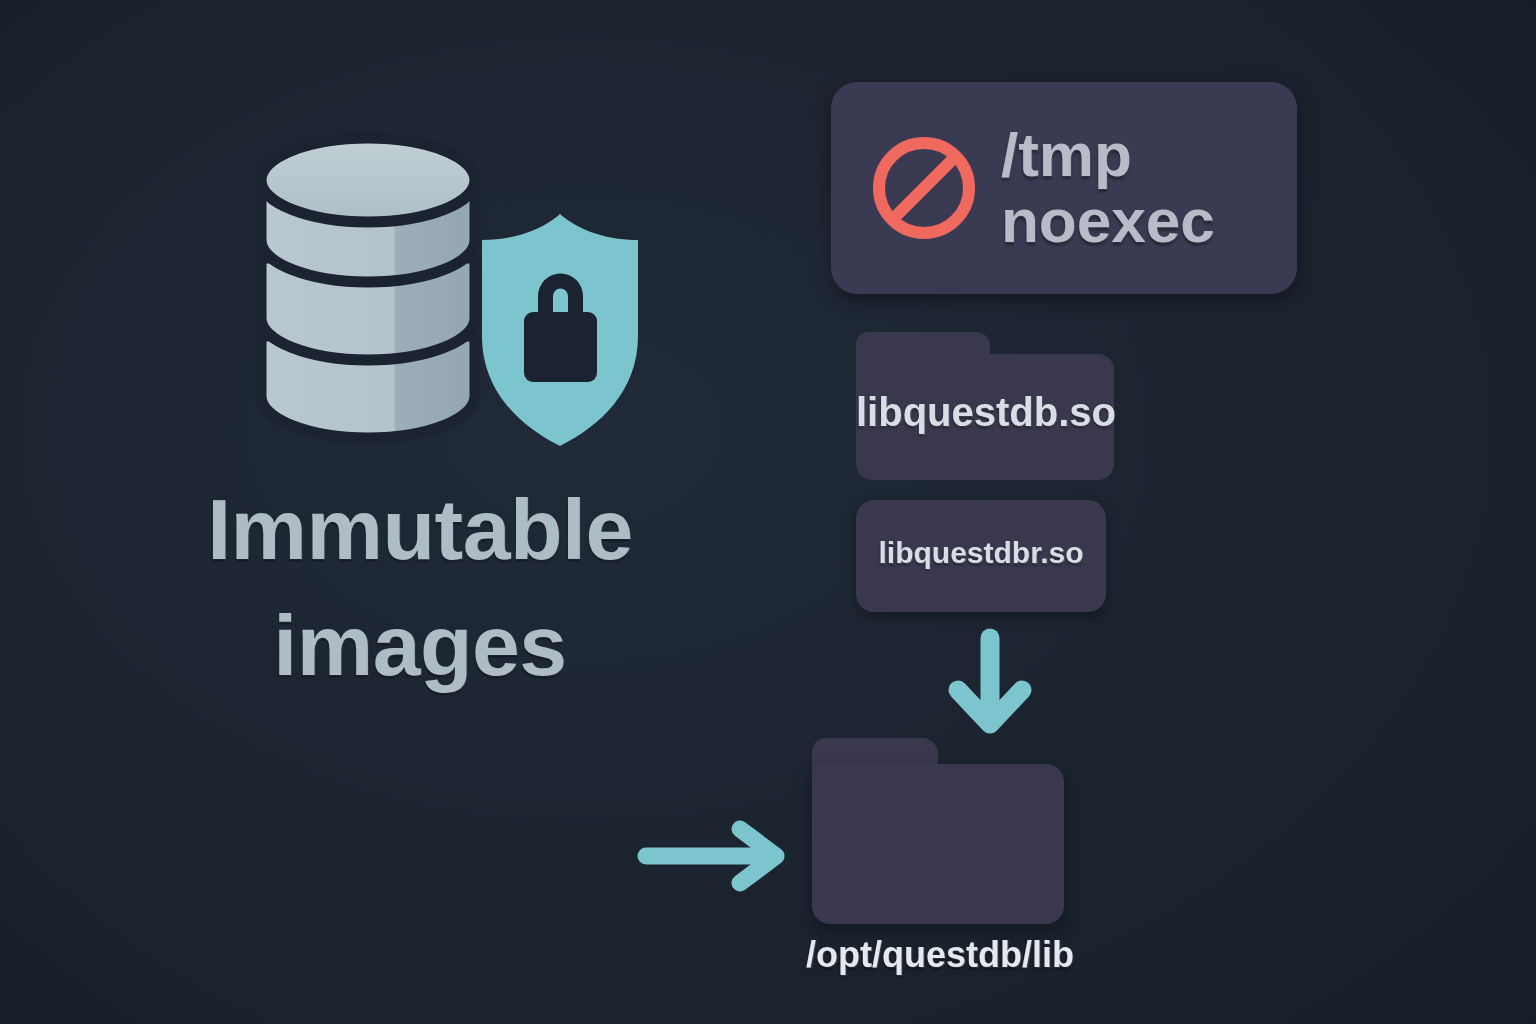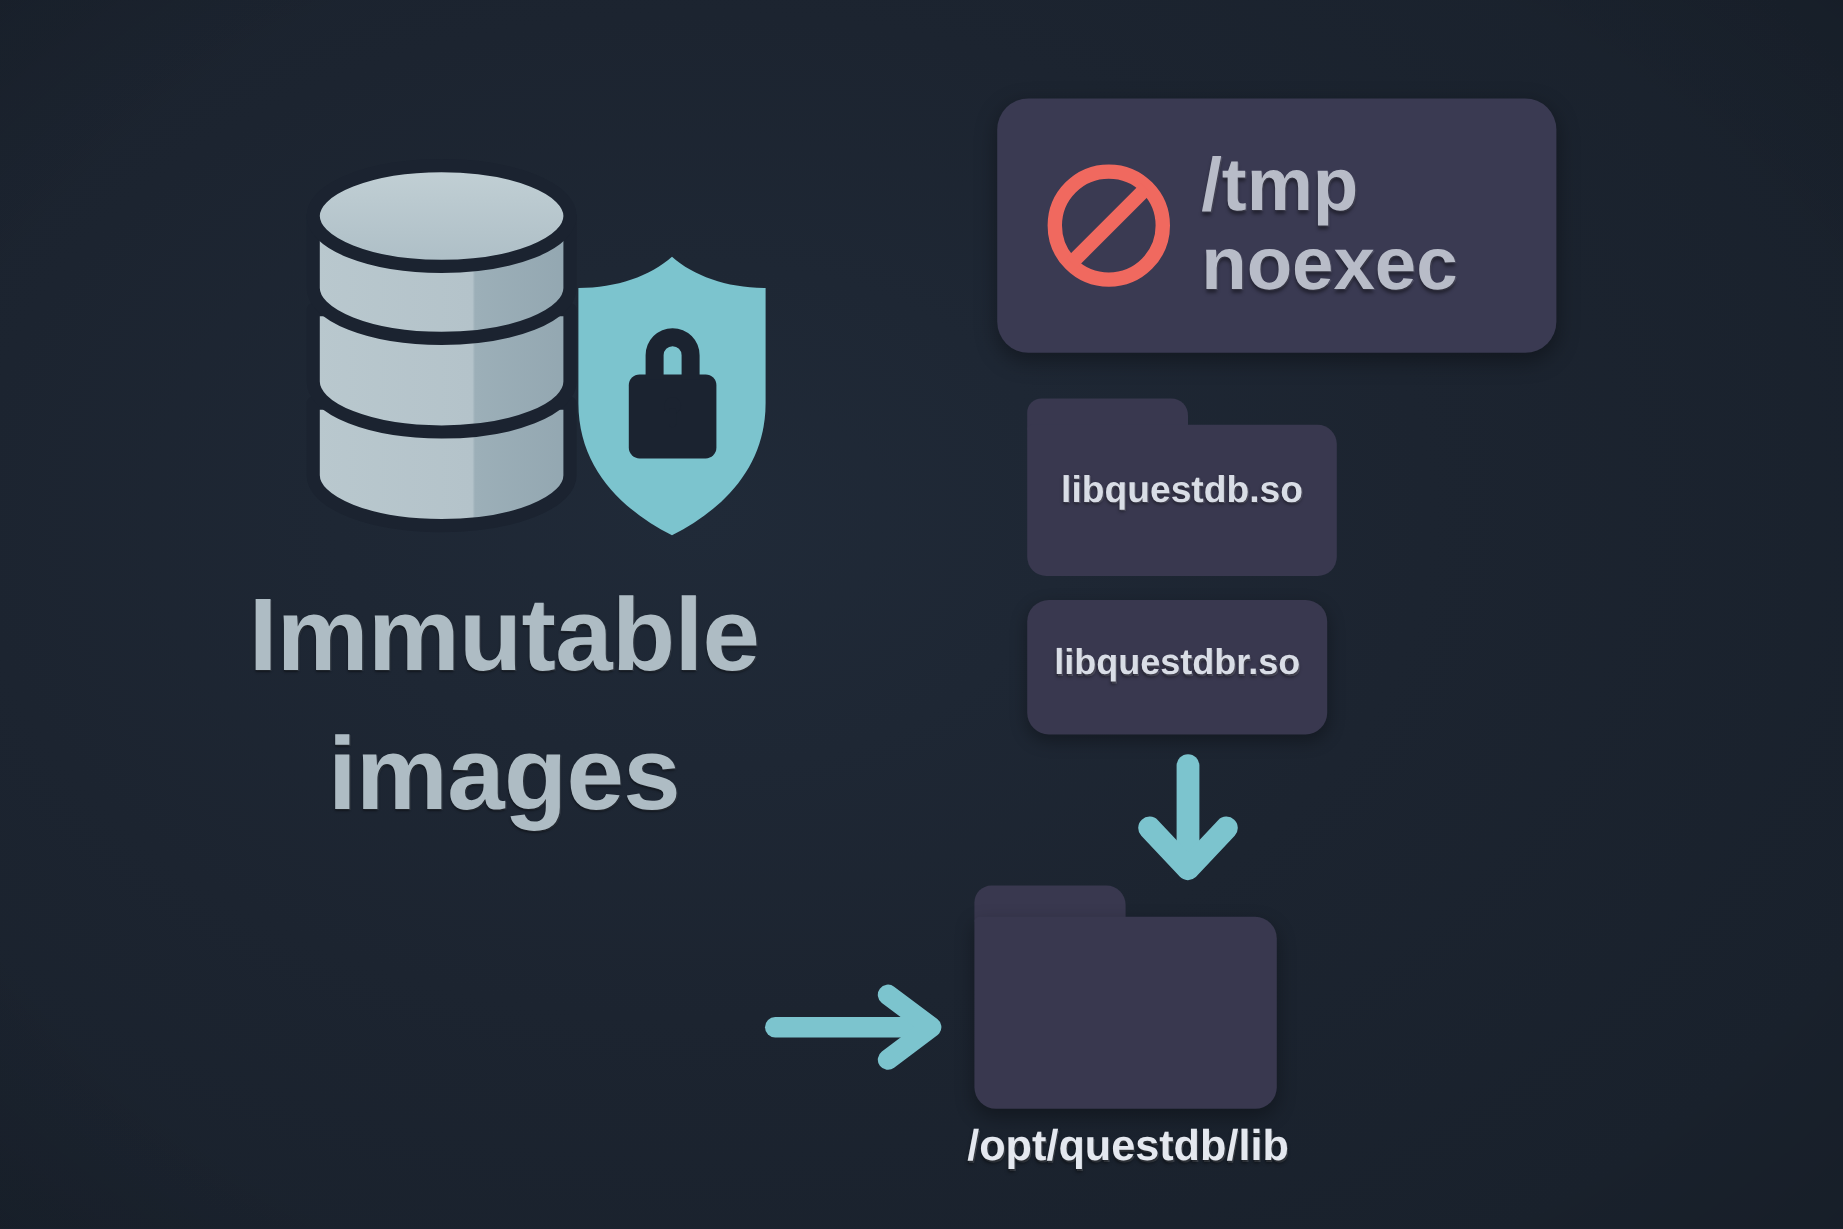--- a/index.html
+++ b/index.html
@@ -124,21 +124,21 @@
     width: 258px;
     height: 148px;
     background: transparent;
     box-shadow: none;
   }
   #folder1 .label {
     position: absolute;
     left: 0; right: 0;
     top: 58px;
     text-align: center;
-    font-size: 31px;
+    font-size: 40px;
     font-weight: 700;
     color: #d9dde6;
     text-shadow:
       0 2px 3px rgba(0,0,0,0.45),
       1px 1px 0 rgba(255,255,255,0.18);
     z-index: 2;
   }
 
   #folder2 {
     position: absolute;

